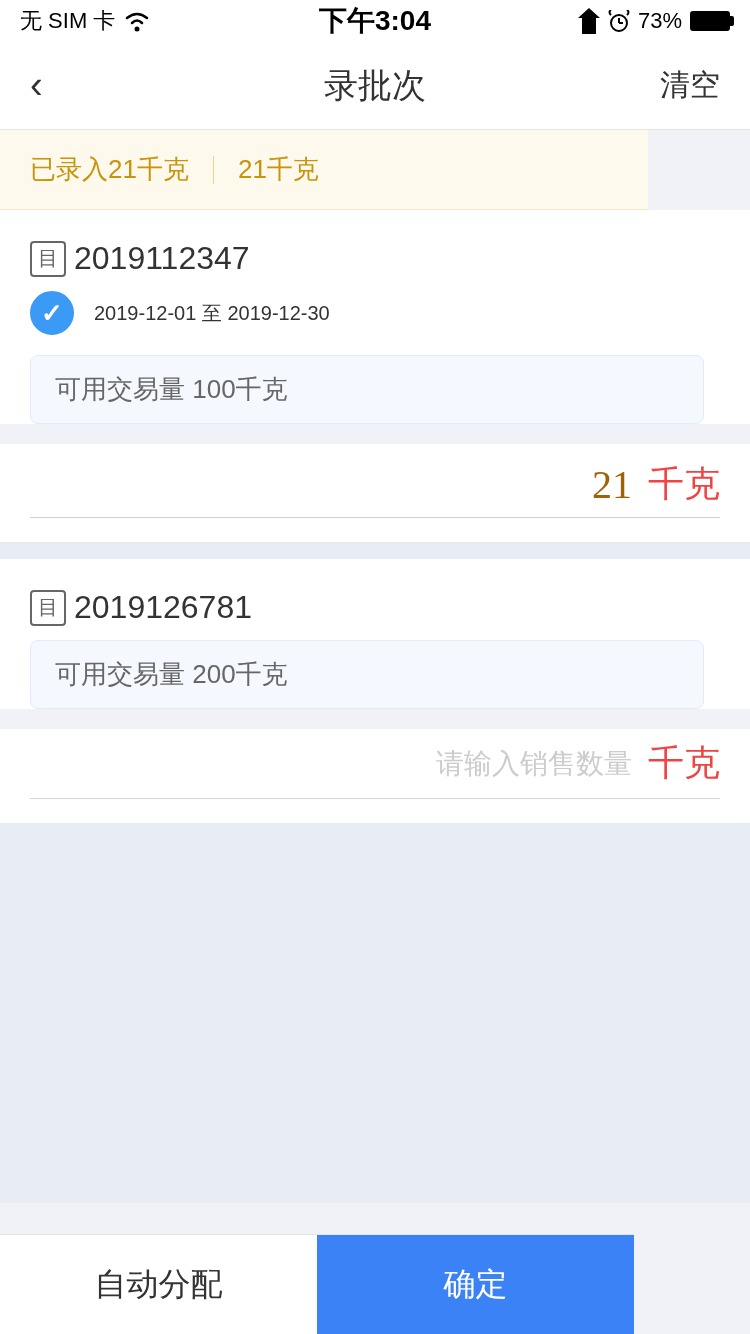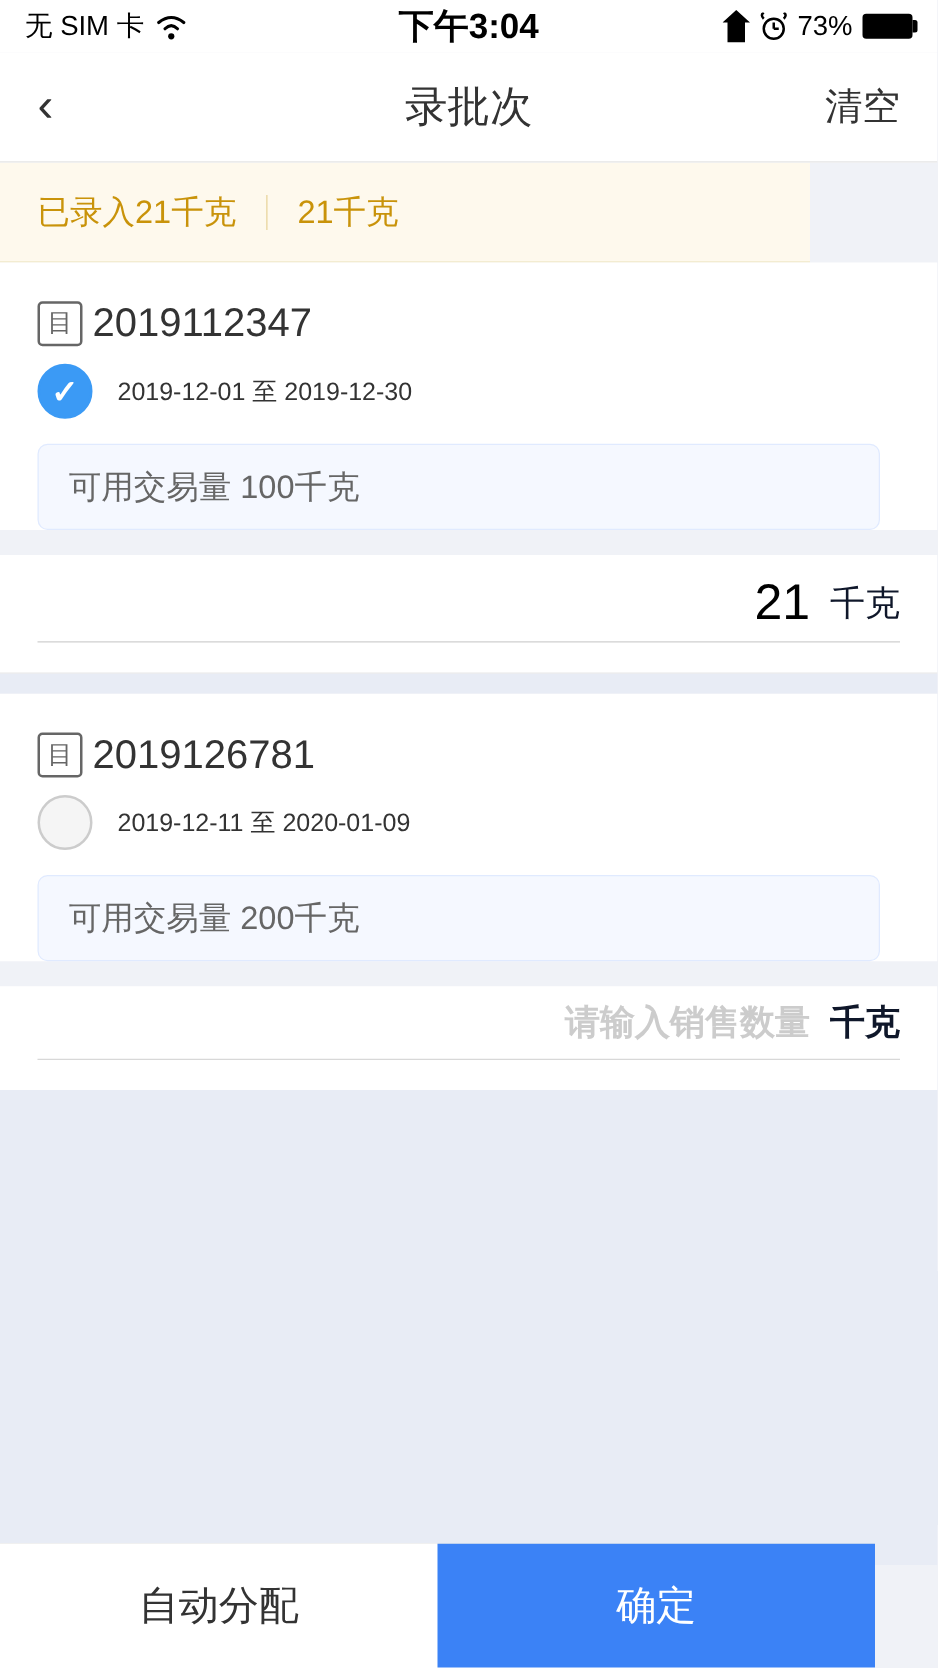--- a/index.html
+++ b/index.html
@@ -199,36 +199,36 @@
     .qty-input {
       font-size: 36px;
       color: #333;
       border: none;
       text-align: right;
       outline: none;
       min-width: 120px;
       background: transparent;
     }
     .qty-unit {
-      font-size: 28px;
-      color: #0f172a;
+      font-size: 36px;
+      color: #ef4444;
     }
 
     
     .section-separator {
       height: 16px;
       background: #e8ecf5;
     }
 
     
     .bottom-bar {
       position: fixed;
       bottom: 0;
       left: 0;
-      width: 700px;
+      width: 634px;
       height: 100px;
       display: flex;
       background: #fff;
       border-top: 1px solid #e5e5e5;
       z-index: 100;
     }
     .btn-auto {
       flex: 1;
       display: flex;
       align-items: center;
@@ -312,40 +312,36 @@
   </div>
   <div class="batch-date-row">
     <div class="radio-circle selected"></div>
     <span class="batch-date">2019-12-01 至 2019-12-30</span>
   </div>
   <div class="available-qty-box">可用交易量 100千克</div>
 </div>
 
 <div class="input-row">
   <div style="flex:1; display:flex; align-items:center; justify-content:flex-end; gap:16px; border-bottom: 1px solid #d0d0d0; padding-bottom: 8px;">
-    <input class="qty-input" value="21" style="font-size: 40px; color: #000000; border: none; outline: none; text-align: right; min-width: 80px; background: transparent;">
+    <input class="qty-input" value="21" style="font-size: 40px; color: #a16207; border: none; outline: none; text-align: right; min-width: 80px; background: transparent; font-family: Liberation Serif, serif;">
     <span class="qty-unit">千克</span>
   </div>
 </div>
 
 <div class="section-separator"></div>
 
 <div class="batch-item">
   <div class="batch-header">
     <span class="batch-id-icon">目</span>
     <span class="batch-id-text">2019126781</span>
   </div>
-  <div class="batch-date-row">
-    <div class="radio-circle"></div>
-    <span class="batch-date">2019-12-11 至 2020-01-09</span>
-  </div>
   <div class="available-qty-box">可用交易量 200千克</div>
 </div>
 
-<div style="background:#fff; display:flex; justify-content:flex-end; gap:16px; padding: 10px 30px 24px 30px; font-weight: bold;">
+<div style="background:#fff; display:flex; justify-content:flex-end; gap:16px; padding: 10px 30px 24px 30px;">
   <div style="flex:1; display:flex; align-items:center; justify-content:flex-end; gap:16px; border-bottom: 1px solid #d8d8d8; padding-bottom: 10px;">
     <span class="placeholder-text">请输入销售数量</span>
     <span class="qty-unit">千克</span>
   </div>
 </div>
 
 <div class="light-bg-area"></div>
 
 <div class="bottom-bar">
   <button class="btn-auto">自动分配</button>

